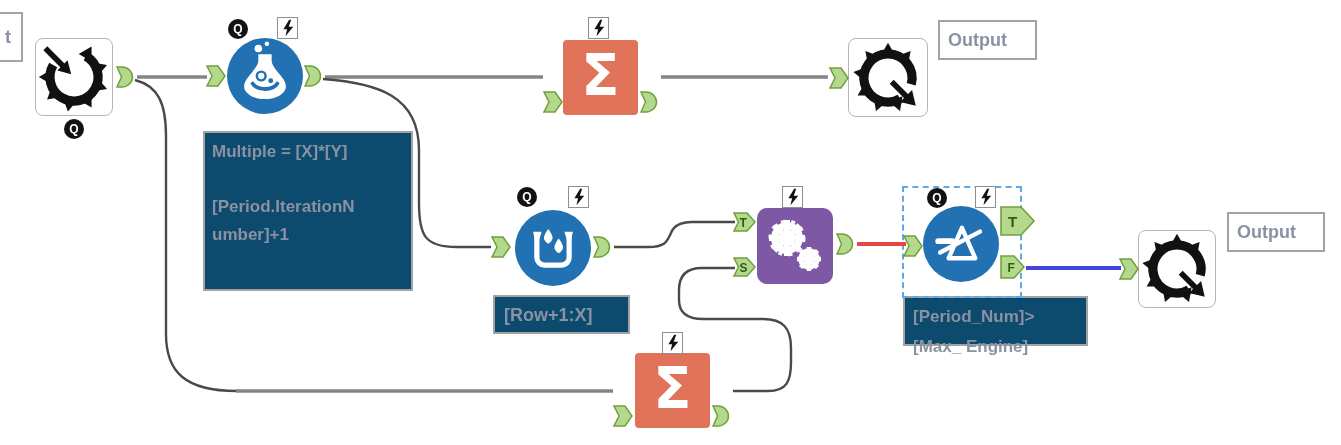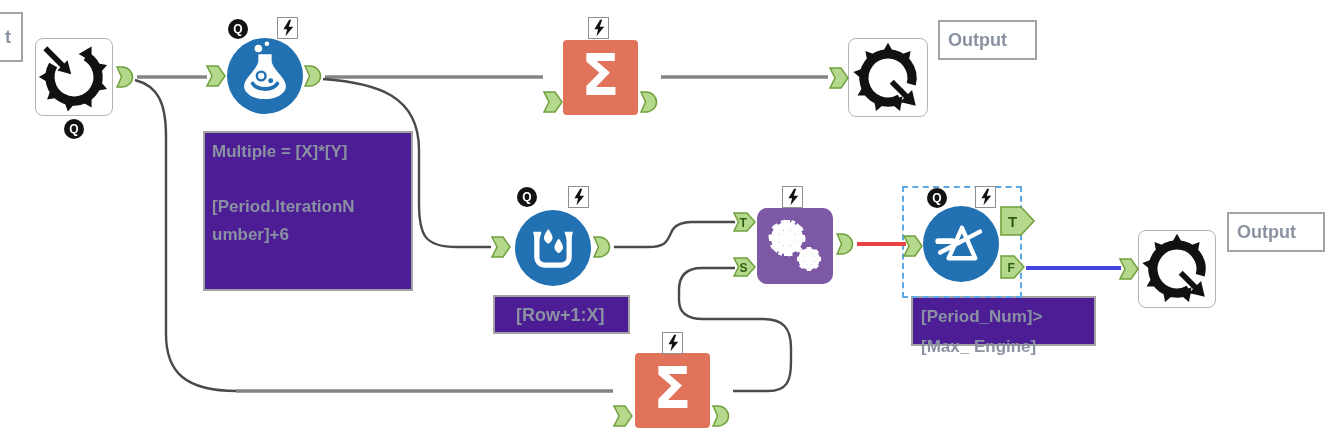--- a/index.html
+++ b/index.html
@@ -34,21 +34,21 @@
   }
   .bolt{
     position:absolute;width:21px;height:22px;background:#fff;border:1.5px solid #8f8f8f;
     box-sizing:border-box;z-index:7;display:flex;align-items:center;justify-content:center;
   }
   
   .anch{position:absolute;z-index:6;}
   .anch text{font-family:"Liberation Sans",sans-serif;font-weight:bold;fill:#2d5c10;}
   
   .note{
-    position:absolute;background:#4c1d95;border:2px solid #a3a3a3;box-sizing:border-box;
+    position:absolute;background:#0c4a6e;border:2px solid #a3a3a3;box-sizing:border-box;
     color:#8a92a2;font-weight:bold;z-index:2;
   }
   .note .ln{white-space:nowrap;}
   .lbl{
     position:absolute;background:#fff;border:2px solid #a3a3a3;box-sizing:border-box;
     color:#8a92a2;font-weight:bold;font-size:18px;display:flex;align-items:center;z-index:2;
   }
   
   .selbox{
     position:absolute;border:2px dashed #5da9e8;box-sizing:border-box;z-index:3;background:transparent;
@@ -63,28 +63,28 @@
 <div id="canvas">
 
   <div class="lbl" style="left:-62px;top:12px;width:85px;height:50px;justify-content:flex-end;padding-right:10px;">
     <span>t</span>
   </div>
 
   <div class="note" style="left:203px;top:131px;width:210px;height:160px;font-size:17px;padding:5px 0 0 7px;line-height:28px;">
     <div class="ln">Multiple = [X]*[Y]</div>
     <div class="ln" style="height:27px;"></div>
     <div class="ln">[Period.IterationN</div>
-    <div class="ln">umber]+6</div>
-  </div>
-
-  <div class="note" style="left:493px;top:295px;width:137px;height:39px;font-size:18px;line-height:36px;padding-left:21px;">
+    <div class="ln">umber]+1</div>
+  </div>
+
+  <div class="note" style="left:493px;top:295px;width:137px;height:39px;font-size:18px;line-height:36px;padding-left:9px;">
     <span>[Row+1:X]</span>
   </div>
 
-  <div class="note" style="left:903px;top:296px;width:185px;height:50px;font-size:17px;padding:4px 0 0 8px;line-height:30px;margin-left:8px;">
+  <div class="note" style="left:903px;top:296px;width:185px;height:50px;font-size:17px;padding:4px 0 0 8px;line-height:30px;">
     <div class="ln">[Period_Num]&gt;</div>
     <div class="ln">[Max_ Engine]</div>
   </div>
 
   <div class="lbl" style="left:938px;top:20px;width:99px;height:40px;padding-left:8px;">
     <span>Output</span>
   </div>
 
   <div class="lbl" style="left:1227px;top:212px;width:98px;height:40px;padding-left:8px;">
     <span>Output</span>

